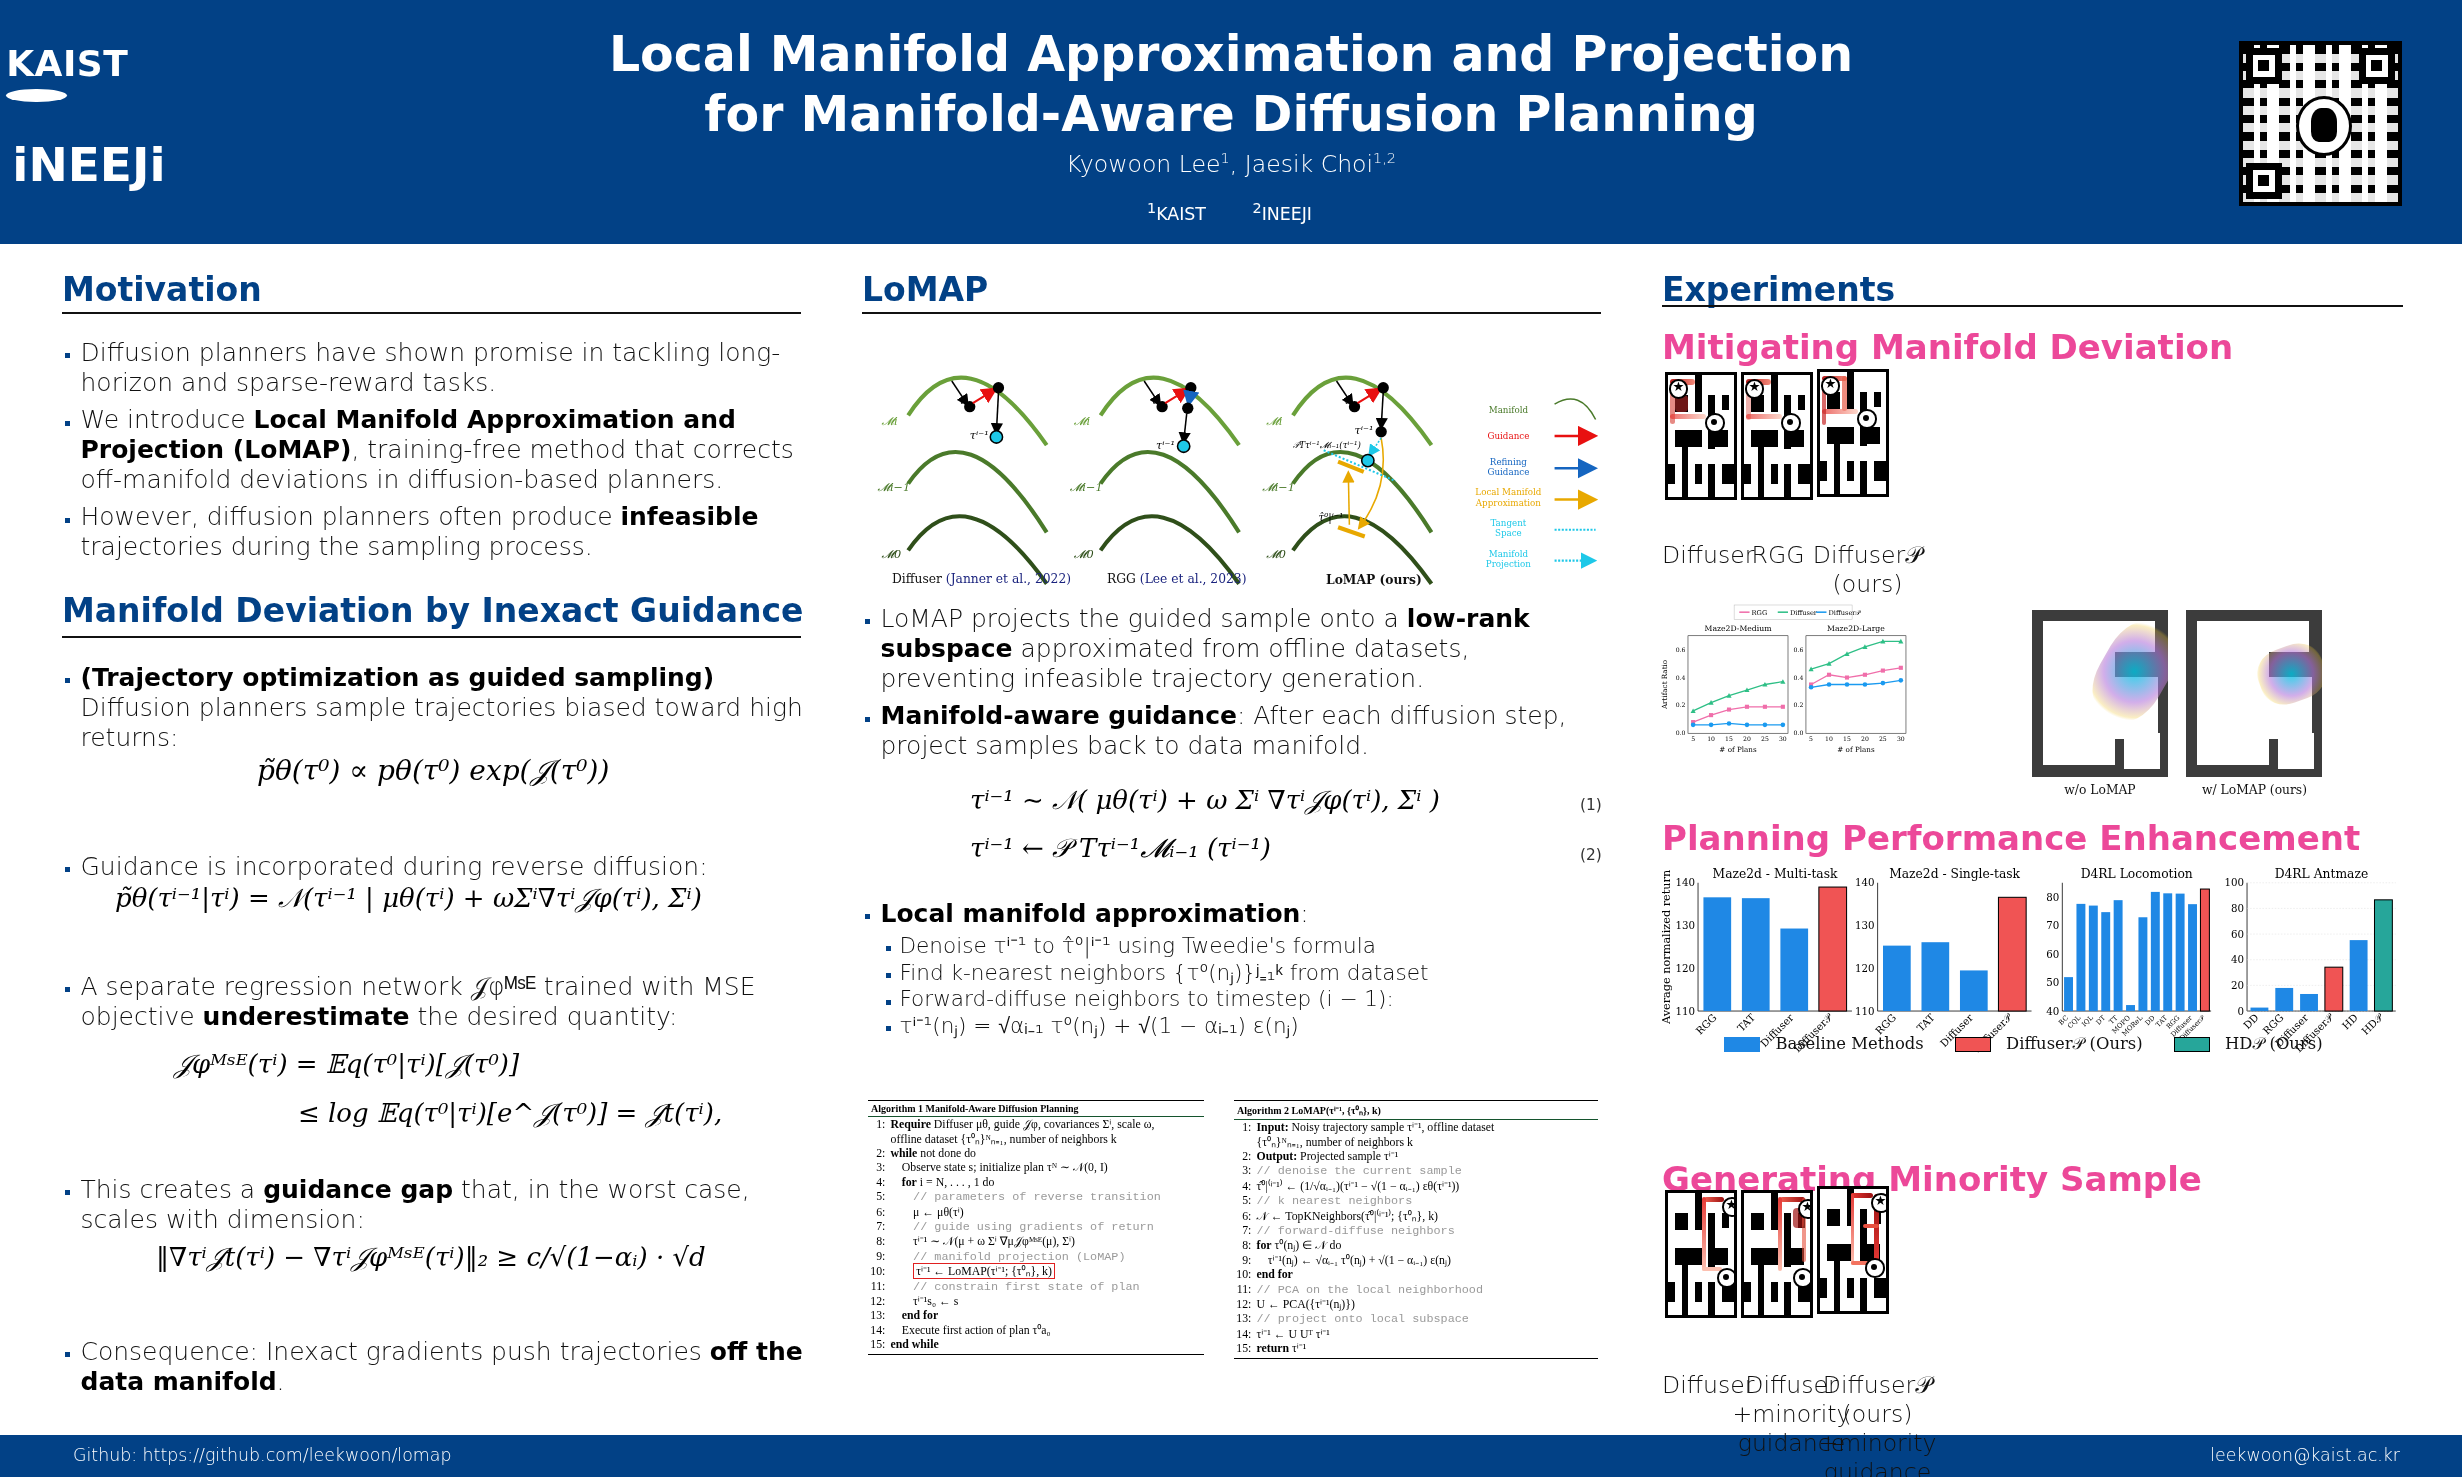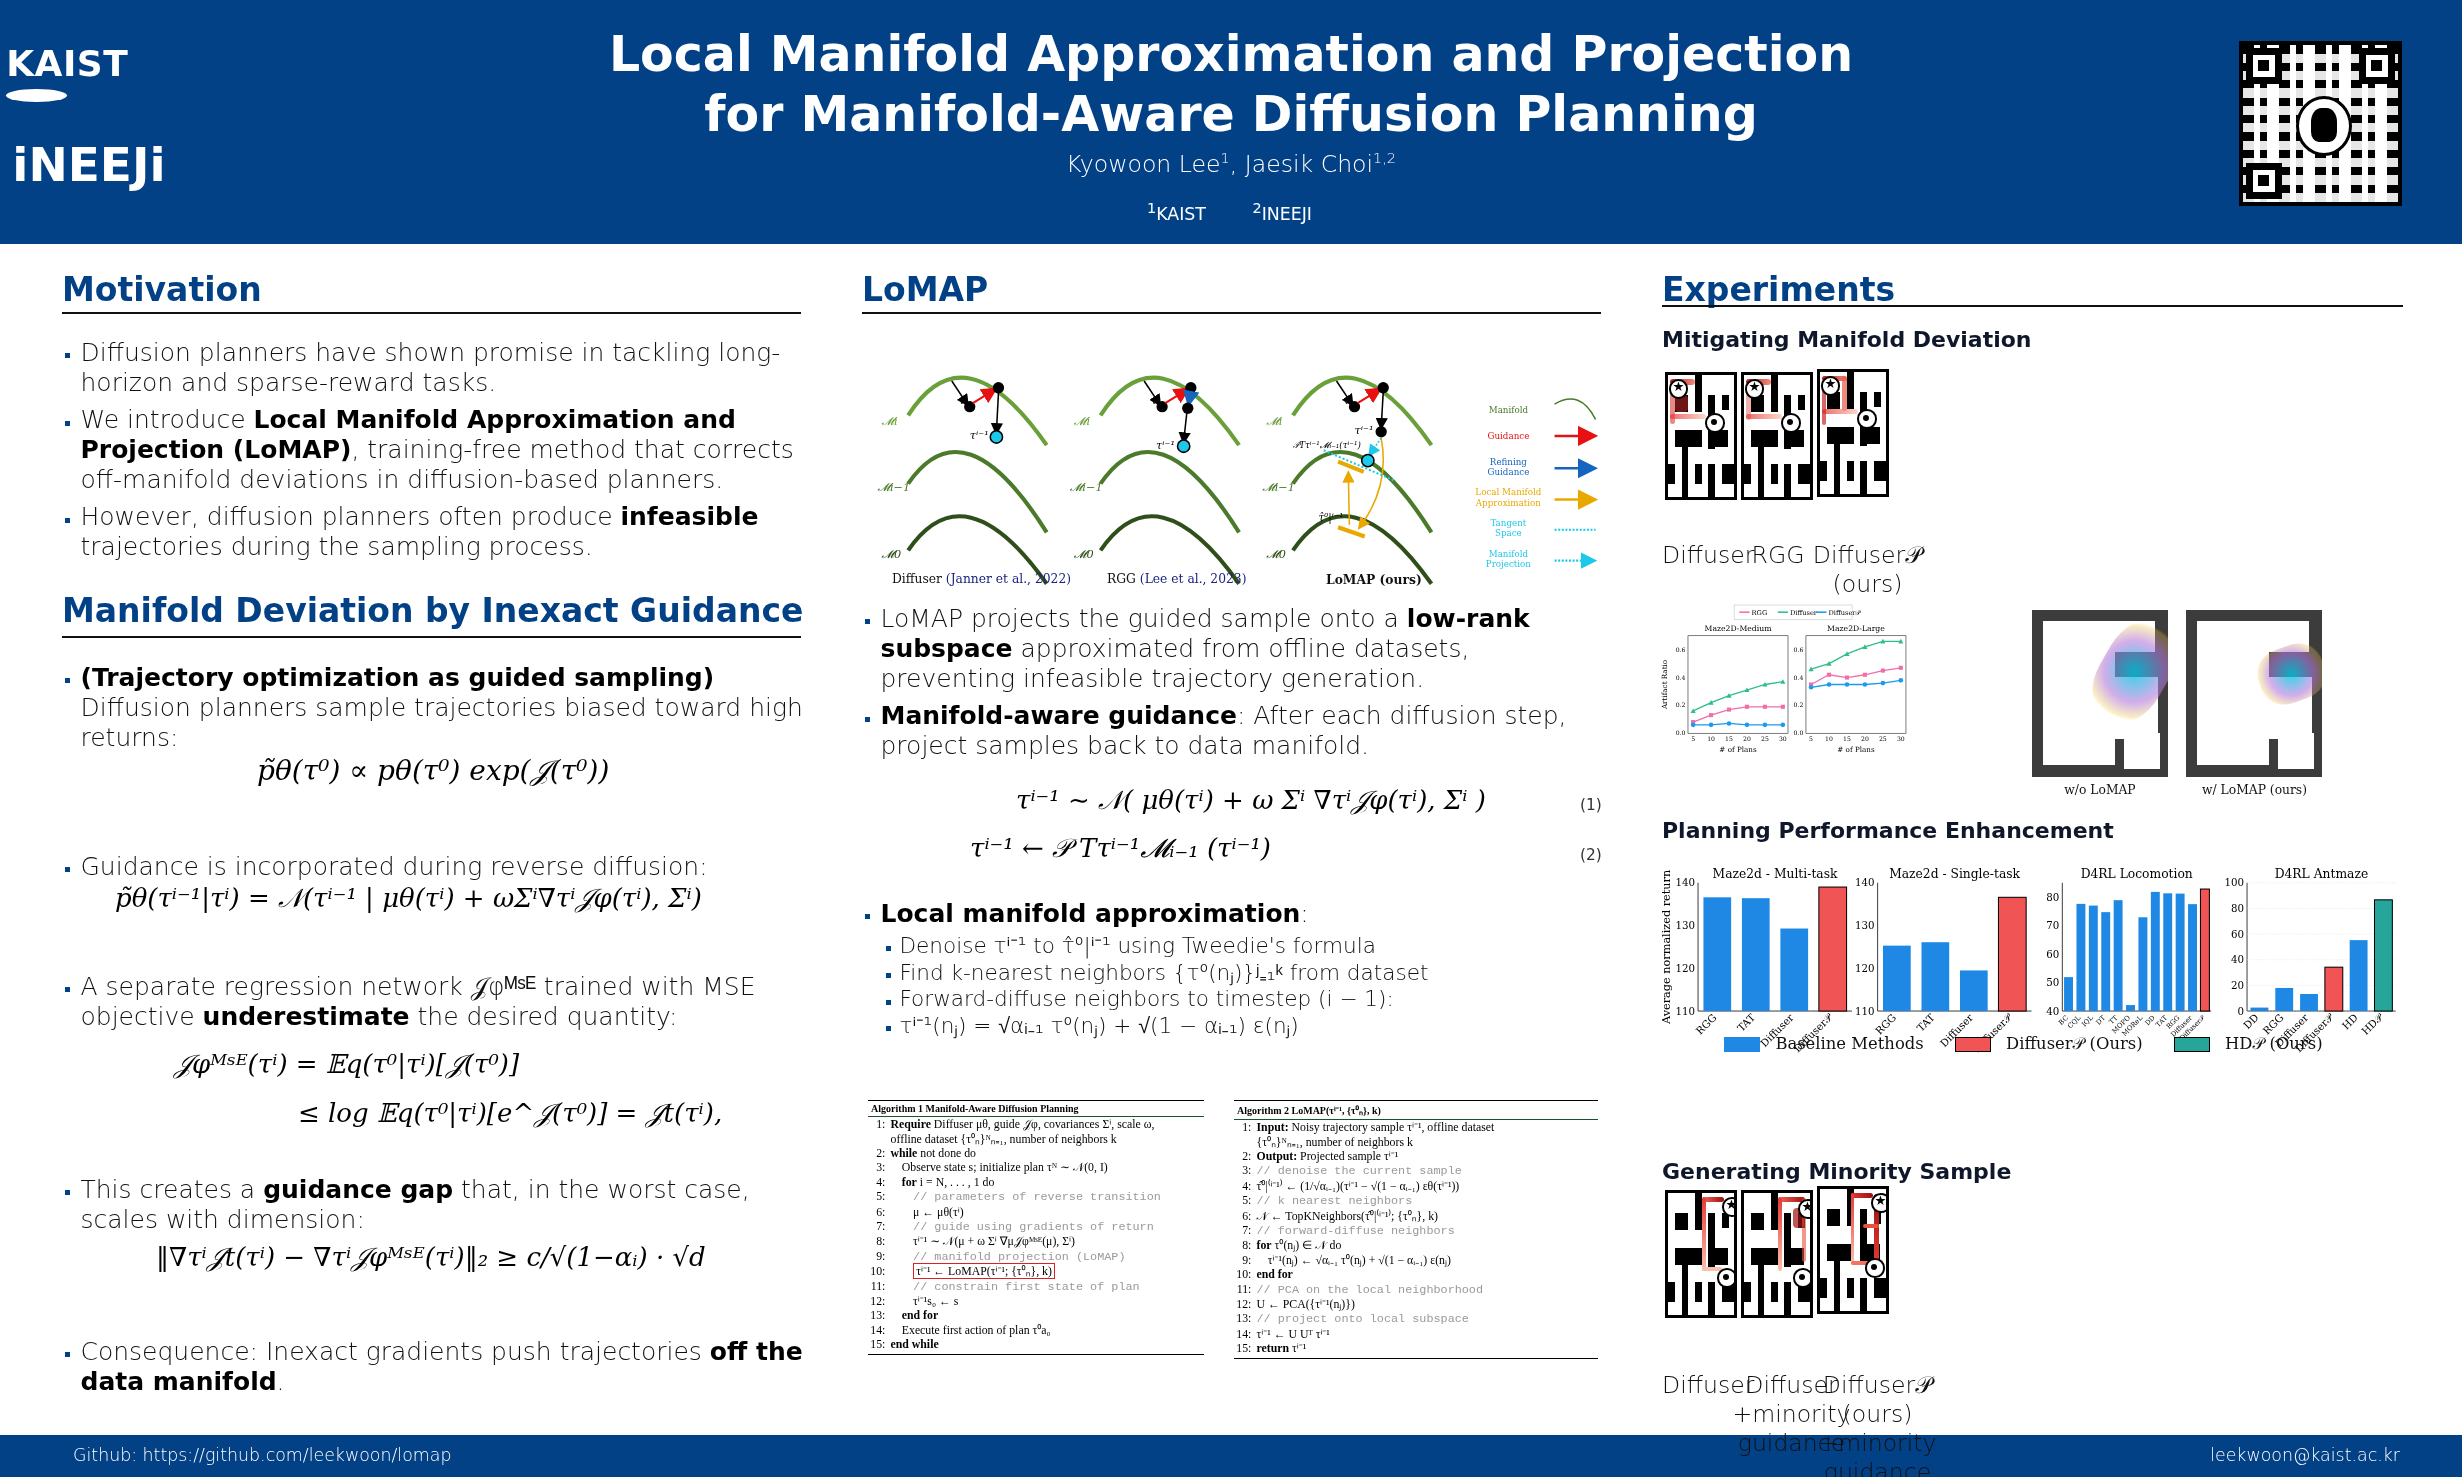--- a/index.html
+++ b/index.html
@@ -30,21 +30,21 @@
   .qr .cat::after { content: ""; position: absolute; left: 12.3px; top: 9.2px; width: 26px; height: 34px; background: #000; border-radius: 40% 40% 30% 30%; }
 
   
   .footer { position: absolute; left: 0; top: 1435px; width: 2462px; height: 43px; background: #024186; color: #fff; font-size: 17.4px; font-family: "DejaVu Sans", sans-serif; font-weight: 300; }
   .footer .gh { position: absolute; left: 73px; top: 10.3px; }
   .footer .mail { position: absolute; right: 62px; top: 10.3px; }
 
   
   .sec-h { position: absolute; font-family: "DejaVu Sans", sans-serif; font-weight: bold; font-size: 33px; color: #024186; }
   .sec-rule { position: absolute; height: 2.1px; background: #111; }
-  .sub-h { position: absolute; font-family: "DejaVu Sans", sans-serif; font-weight: bold; font-size: 22px; color: #0f172a; }
+  .sub-h { position: absolute; font-family: "DejaVu Sans", sans-serif; font-weight: bold; font-size: 34px; color: #ec4899; }
 
   
   .blist { position: absolute; list-style: none; font-family: "DejaVu Sans", sans-serif; font-weight: 300; font-size: 25px; line-height: 30px; color: #111; }
   .blist li { position: relative; padding-left: 18.5px; margin-bottom: 7.2px; }
   .blist li::before { content: ""; position: absolute; left: 3.1px; top: 15.4px; width: 5.1px; height: 5.1px; background: #024186; }
   .blist b { font-weight: bold; color: #000; }
   .blist.small li { font-size: 21.6px; line-height: 24.6px; padding-left: 16.4px; margin-bottom: 2.1px; }
   .blist.small li::before { top: 12.3px; }
 
   .eq { position: absolute; font-family: "DejaVu Serif", serif; font-style: italic; font-size: 28px; color: #000; white-space: nowrap; }
@@ -261,21 +261,21 @@
   </svg>
   <div class="dcap" style="left:30px;top:250px"><span>Diffuser</span> <span class="cite">(Janner et al., 2022)</span></div>
   <div class="dcap" style="left:245px;top:250px"><span>RGG</span> <span class="cite">(Lee et al., 2023)</span></div>
   <div class="dcap" style="left:464px;top:250px;font-weight:bold">LoMAP (ours)</div>
 </div>
 
 <ul class="blist" style="left:862px;top:604px;width:739px">
   <li><span>LoMAP projects the guided sample onto a </span><b>low-rank subspace</b><span> approximated from offline datasets, preventing infeasible trajectory generation.</span></li>
   <li><b>Manifold-aware guidance</b><span>: After each diffusion step, project samples back to data manifold.</span></li>
 </ul>
-<div class="eq" style="left:1016px;top:785px;font-size:26px">τⁱ⁻¹ ∼ 𝒩( μθ(τⁱ) + ω Σⁱ ∇τⁱ𝒥φ(τⁱ),  Σⁱ )</div>
+<div class="eq" style="left:970px;top:785px;font-size:26px">τⁱ⁻¹ ∼ 𝒩( μθ(τⁱ) + ω Σⁱ ∇τⁱ𝒥φ(τⁱ),  Σⁱ )</div>
 <div class="eqnum" style="left:1580px;top:796px">(1)</div>
 <div class="eq" style="left:970px;top:833px;font-size:26px">τⁱ⁻¹ ← 𝒫 Tτⁱ⁻¹𝓜ᵢ₋₁ (τⁱ⁻¹)</div>
 <div class="eqnum" style="left:1580px;top:846px">(2)</div>
 
 <ul class="blist" style="left:862px;top:899px;width:739px">
   <li><b>Local manifold approximation</b><span>:</span></li>
 </ul>
 <ul class="blist small" style="left:883px;top:934px;width:718px">
   <li>Denoise τⁱ⁻¹ to τ̂⁰|ⁱ⁻¹ using Tweedie's formula</li>
   <li>Find k-nearest neighbors {τ⁰(nⱼ)}ʲ₌₁ᵏ from dataset</li>

